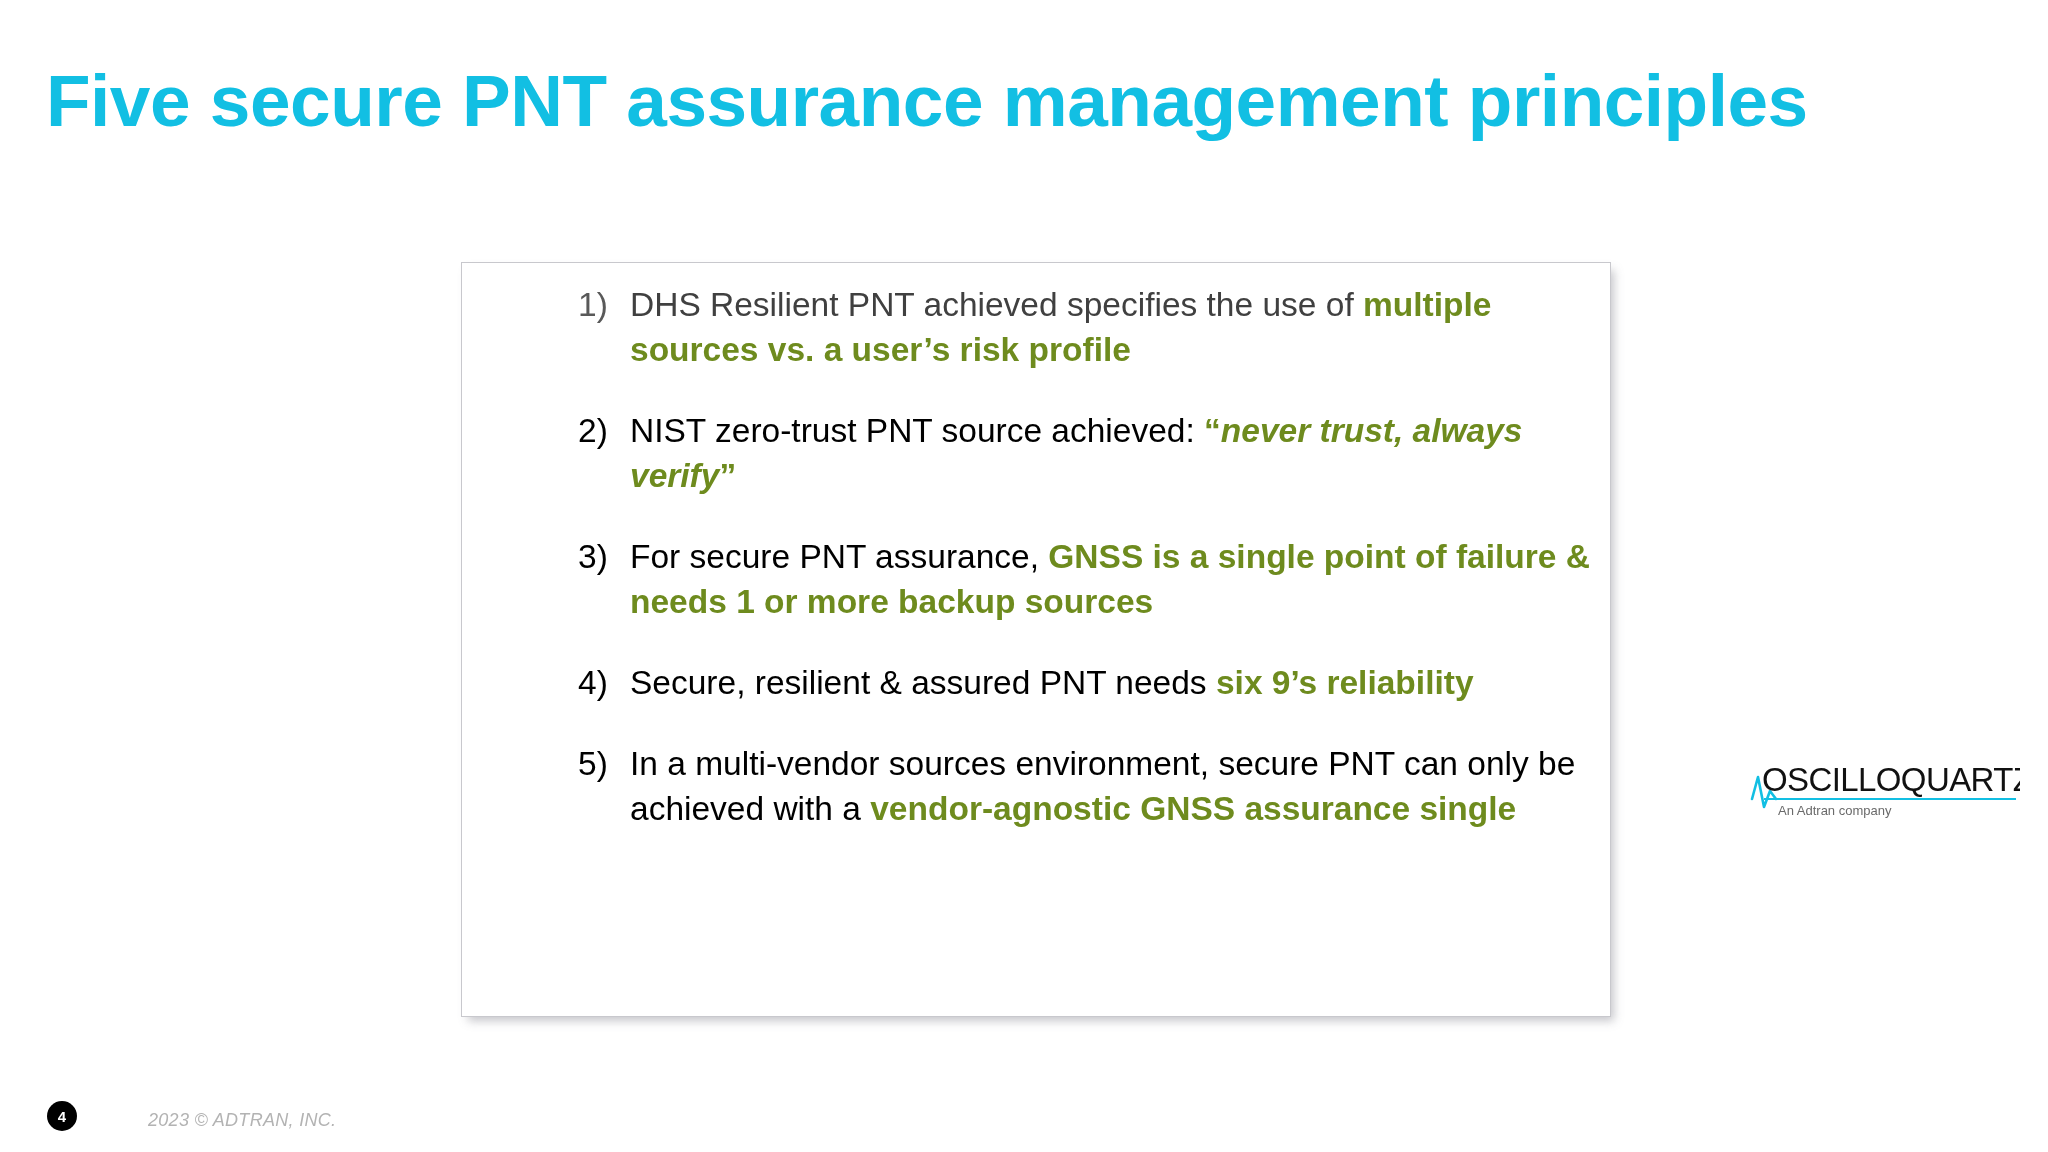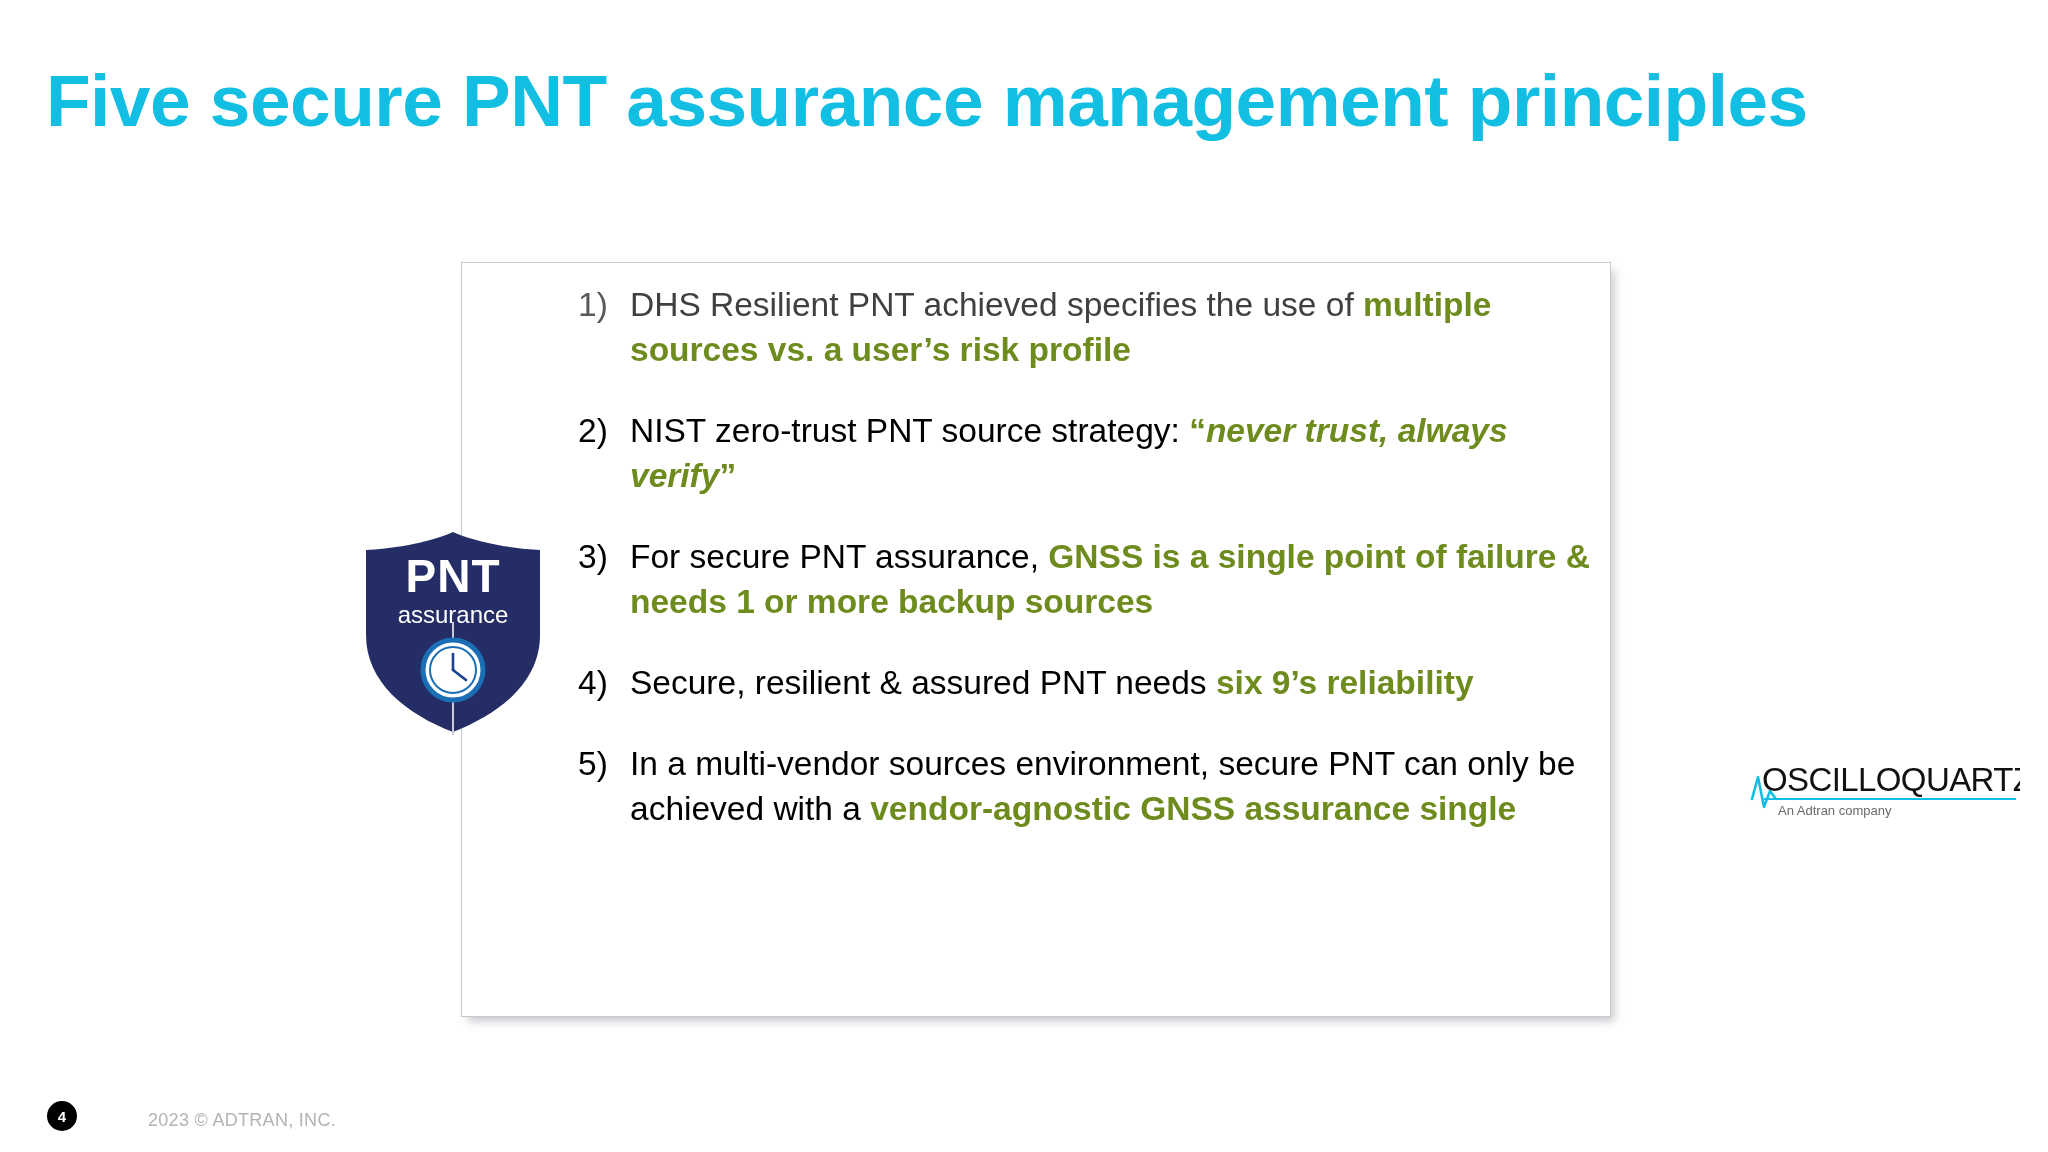--- a/index.html
+++ b/index.html
@@ -89,20 +89,21 @@
     font-weight:bold;
     display:flex; align-items:center; justify-content:center;
     transform:translateY(-16px);
   }
   .copyright {
     position:absolute;
     left:148px; top:1110px;
     font-size:18px;
     color:#b3b3b3;
     letter-spacing:0.3px;
+    font-style:italic;
   }
 
   
   .logo {
     position:absolute;
     right:28px; bottom:18px;
     width:272px; height:66px;
   }
   .logo svg { display:block; width:272px; height:66px; }
 </style>
@@ -117,54 +118,40 @@
 
   <div class="list">
 
     <div class="li li-1">
       <span class="num">1)</span>
       <span class="txt"><span>DHS Resilient PNT achieved specifies the use of </span><span class="g">multiple sources vs. a user’s risk profile</span></span>
     </div>
 
     <div class="li li-2">
       <span class="num">2)</span>
-      <span class="txt"><span>NIST zero-trust PNT source strategy: </span><span class="qt">“</span><span class="gi">never trust, always verify</span><span class="qt">”</span></span>
+      <span class="txt"><span>NIST zero-trust PNT source achieved: </span><span class="qt">“</span><span class="gi">never trust, always verify</span><span class="qt">”</span></span>
     </div>
 
     <div class="li li-3">
       <span class="num">3)</span>
       <span class="txt"><span>For secure PNT assurance, </span><span class="g">GNSS is a single point of failure &amp; needs 1 or more backup sources</span></span>
     </div>
 
     <div class="li li-4">
       <span class="num">4)</span>
       <span class="txt"><span>Secure, resilient &amp; assured PNT needs </span><span class="g">six 9’s reliability</span></span>
     </div>
 
     <div class="li li-5">
       <span class="num">5)</span>
       <span class="txt"><span>In a multi-vendor sources environment, secure PNT can only be achieved with a </span><span class="g">vendor-agnostic GNSS assurance single</span></span>
     </div>
 
   </div>
 
-  <div class="shield-wrap">
-    <svg class="shield-svg" viewBox="0 0 190 205" xmlns="http://www.w3.org/2000/svg">
-      <path d="M95 2 C68 14, 30 19, 8 20 L8 105 C8 152, 48 184, 95 202 C142 184, 182 152, 182 105 L182 20 C160 19, 122 14, 95 2 Z" fill="#252d66"></path>
-      <text x="95" y="62" text-anchor="middle" font-family="'Liberation Sans', sans-serif" font-size="46" font-weight="bold" fill="#ffffff" letter-spacing="1">PNT</text>
-      <text x="95" y="93" text-anchor="middle" font-family="'Liberation Sans', sans-serif" font-size="24" fill="#ffffff">assurance</text>
-      <g>
-        <line x1="95" y1="92" x2="95" y2="205" stroke="#c9ccd8" stroke-width="2"></line>
-        <circle cx="95" cy="140" r="30" fill="#ffffff" stroke="#1a6fb5" stroke-width="5"></circle>
-        <circle cx="95" cy="140" r="23" fill="#ffffff" stroke="#1a6fb5" stroke-width="2"></circle>
-        <line x1="95" y1="140" x2="95" y2="124" stroke="#1a3f8f" stroke-width="2.6" stroke-linecap="round"></line>
-        <line x1="95" y1="140" x2="108" y2="150" stroke="#1a3f8f" stroke-width="2.6" stroke-linecap="round"></line>
-      </g>
-    </svg>
-  </div>
 
   <div class="page-badge">4</div>
 
   <div class="copyright">2023 © ADTRAN, INC.</div>
 
   <div class="logo">
     <svg viewBox="0 0 272 66" xmlns="http://www.w3.org/2000/svg">
       <polyline points="4,44 10,22 16,52 22,36 28,44" fill="none" stroke="#12bfe3" stroke-width="2.6" stroke-linejoin="round" stroke-linecap="round"></polyline>
       <text x="14" y="36" font-family="'Liberation Sans', sans-serif" font-size="33" fill="#111111" letter-spacing="-0.6">OSCILLOQUARTZ</text>
       <line x1="16" y1="44" x2="268" y2="44" stroke="#12bfe3" stroke-width="2.2"></line>

